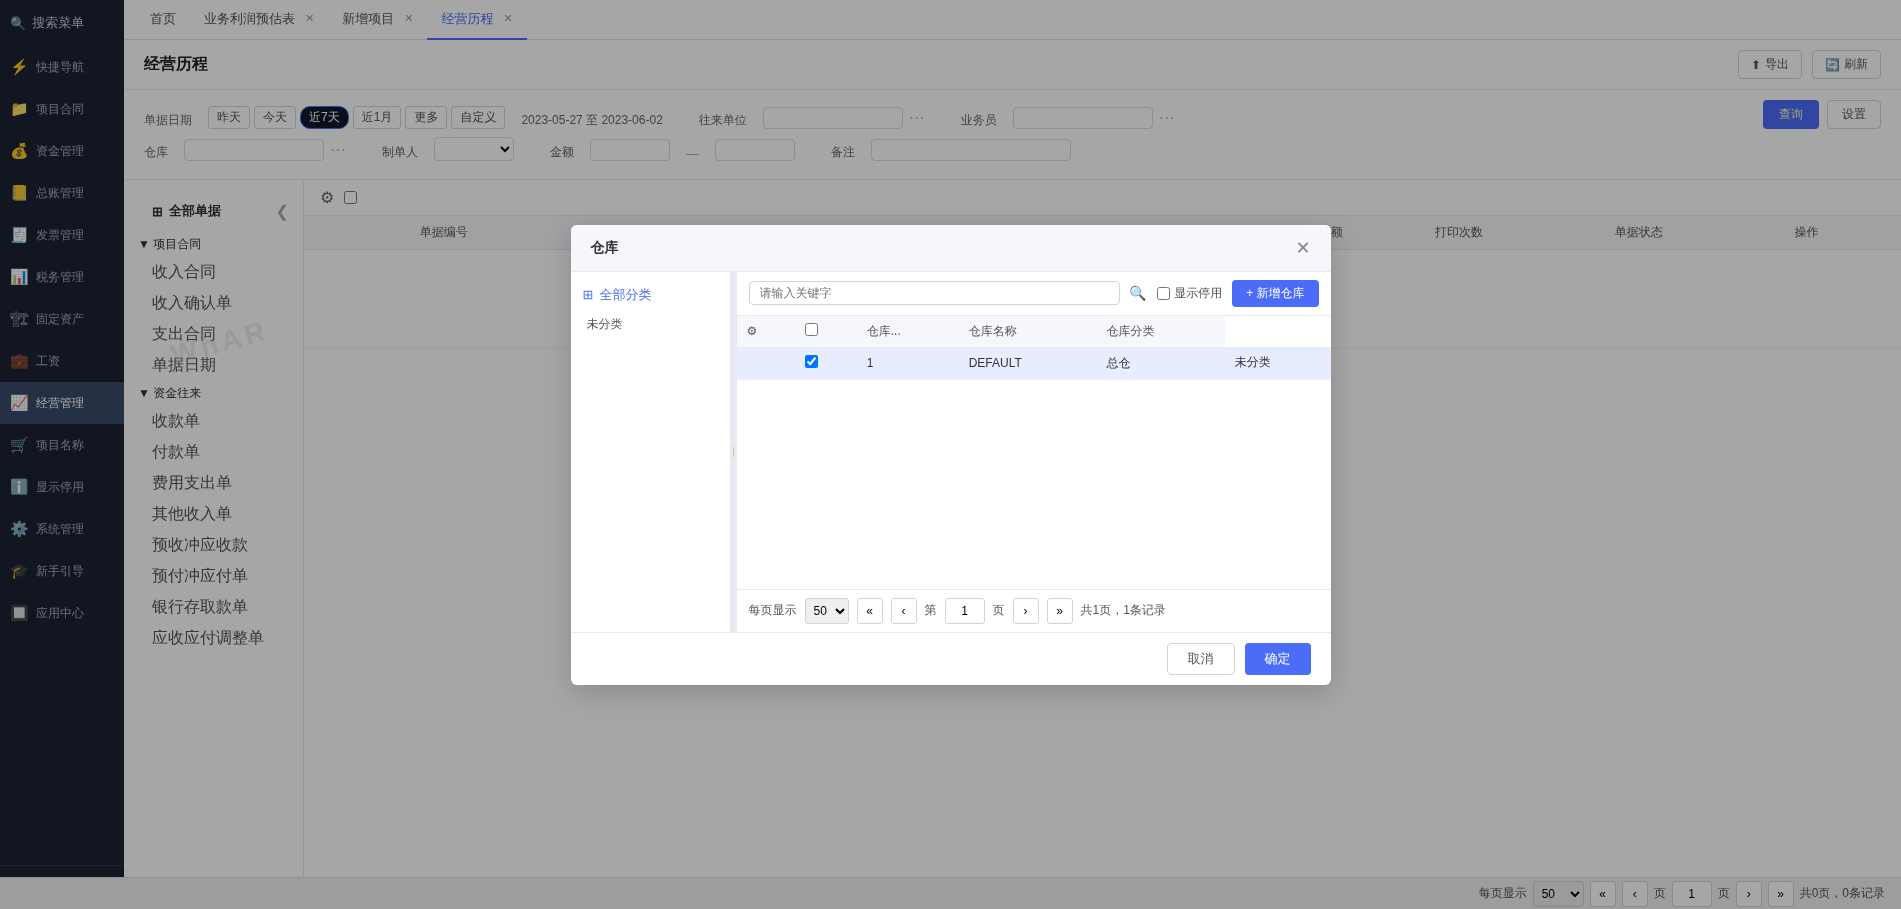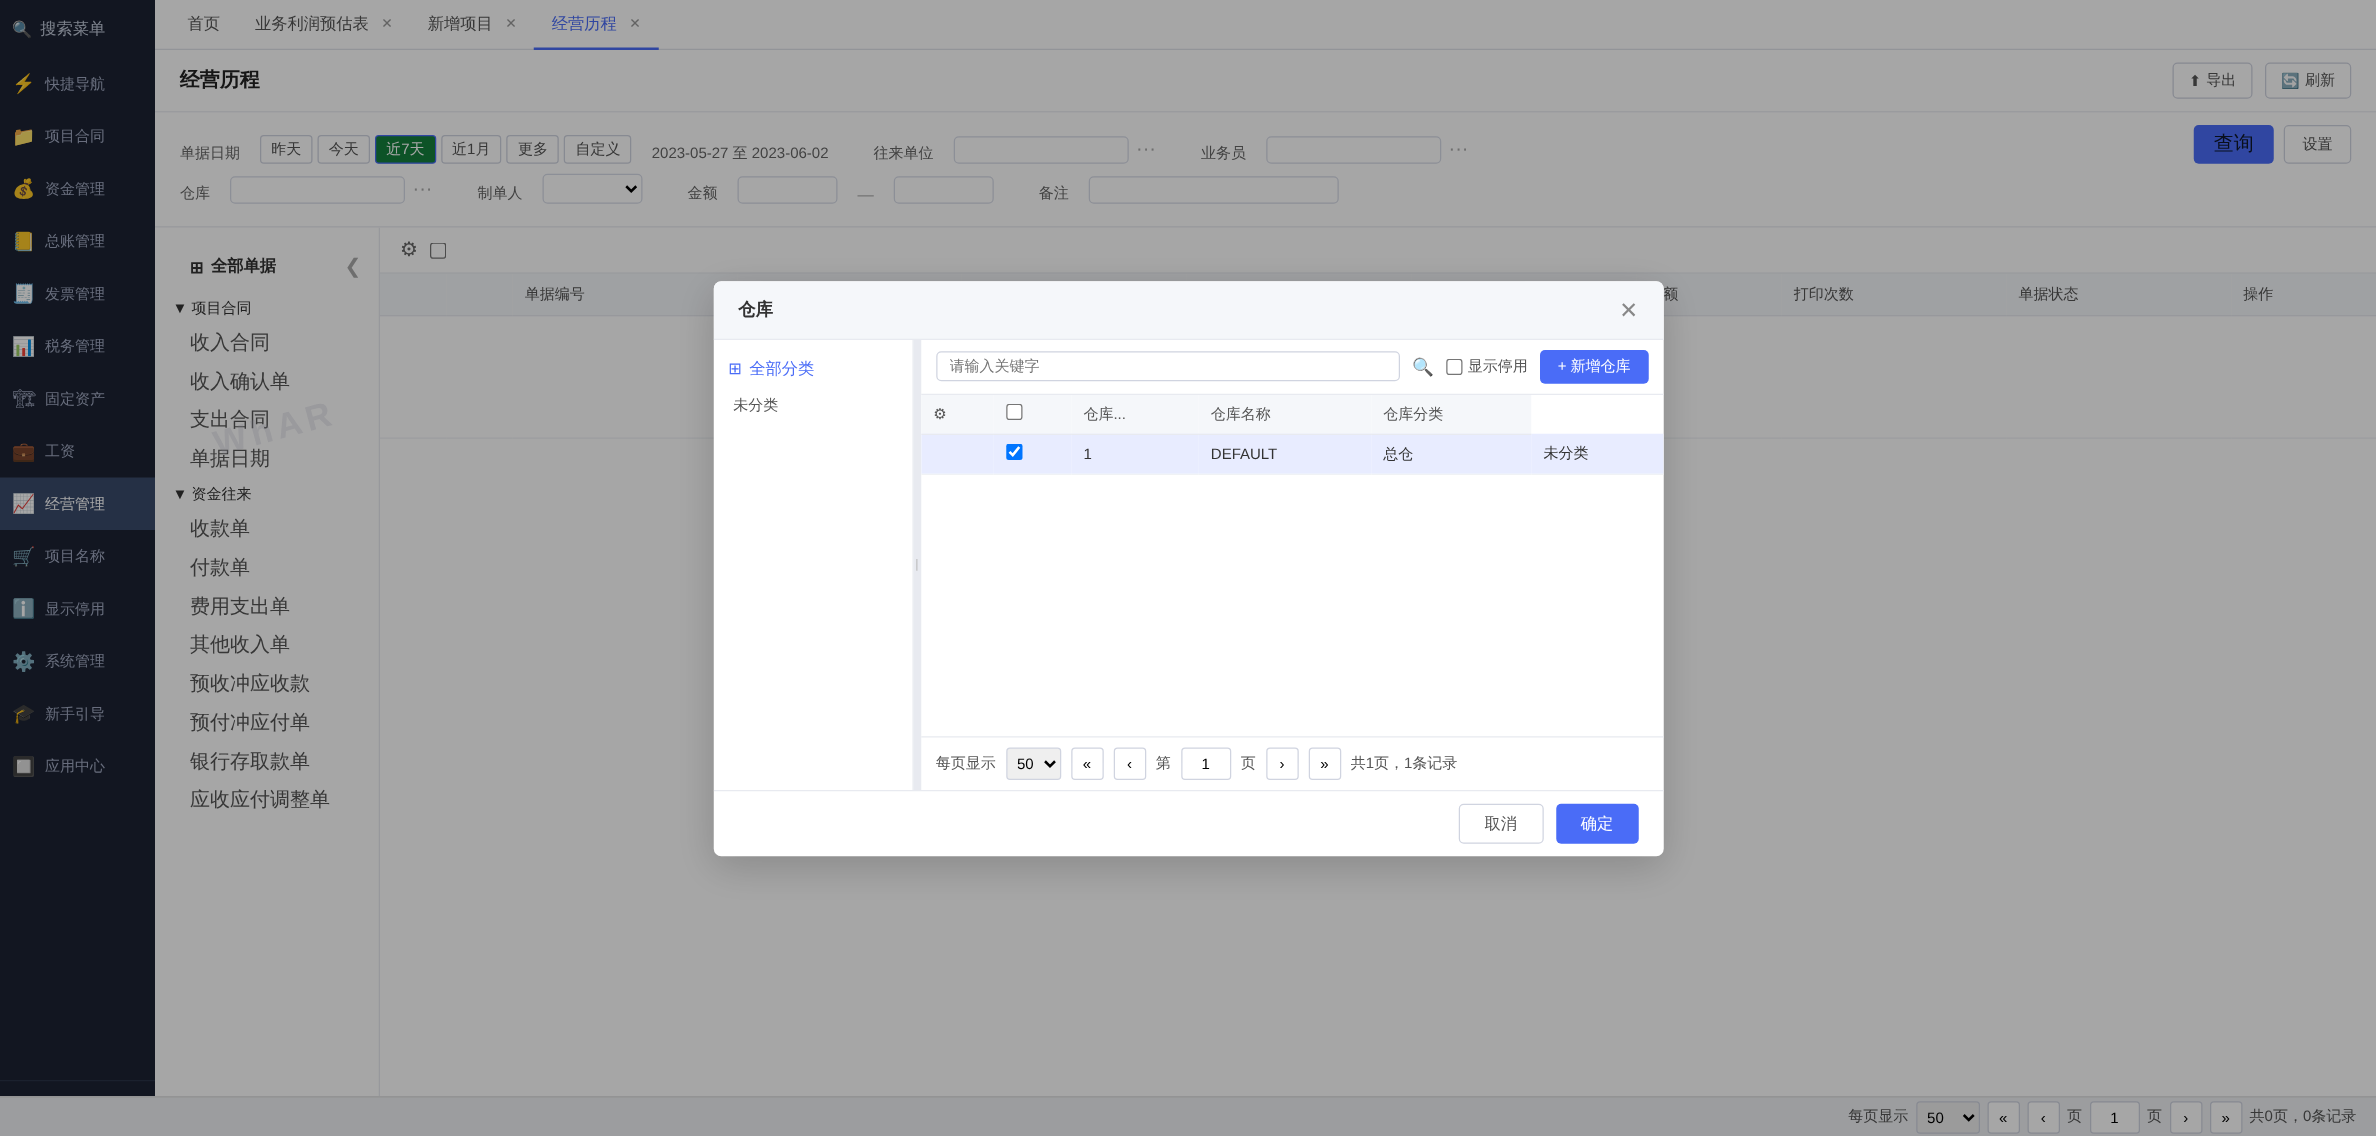--- a/index.html
+++ b/index.html
@@ -62,36 +62,36 @@
     
     .filter-area {
       background: #fff; padding: 10px 20px; border-bottom: 1px solid #e8eaf0;
     }
     .filter-row { display: flex; align-items: flex-end; gap: 16px; margin-bottom: 8px; flex-wrap: wrap; }
     .filter-label { color: #666; font-size: 12px; white-space: nowrap; }
     .date-btn {
       padding: 2px 8px; border-radius: 3px; border: 1px solid #d0d4e0;
       background: #fff; cursor: pointer; font-size: 12px; color: #555;
     }
-    .date-btn.active { background: #15803d; color: #fff; border-color: #4a6cf7; }
+    .date-btn.active { background: #0f172a; color: #fff; border-color: #4a6cf7; border-radius: 10px; }
     .filter-input-group {
       display: flex; align-items: center; gap: 6px;
     }
     .filter-input {
       border: 1px solid #d8dce8; border-radius: 4px; padding: 3px 8px;
       font-size: 12px; color: #333; width: 120px;
     }
     .filter-dots { color: #aaa; font-size: 16px; cursor: pointer; }
     .filter-select {
       border: 1px solid #d8dce8; border-radius: 4px; padding: 3px 8px;
       font-size: 12px; background: #fff; width: 80px;
     }
     .btn-query {
-      background: #4a6cf7; color: #0f172a; border: none; border-radius: 4px;
-      padding: 5px 16px; cursor: pointer; font-size: 16px;
+      background: #4a6cf7; color: #fef9c3; border: none; border-radius: 4px;
+      padding: 5px 16px; cursor: pointer; font-size: 12px;
     }
     .btn-set {
       background: #fff; color: #555; border: 1px solid #d0d4e0; border-radius: 4px;
       padding: 5px 14px; cursor: pointer; font-size: 12px;
     }
 
     
     .content-area {
       flex: 1; display: flex; overflow: hidden; background: #f0f2f5;
     }

